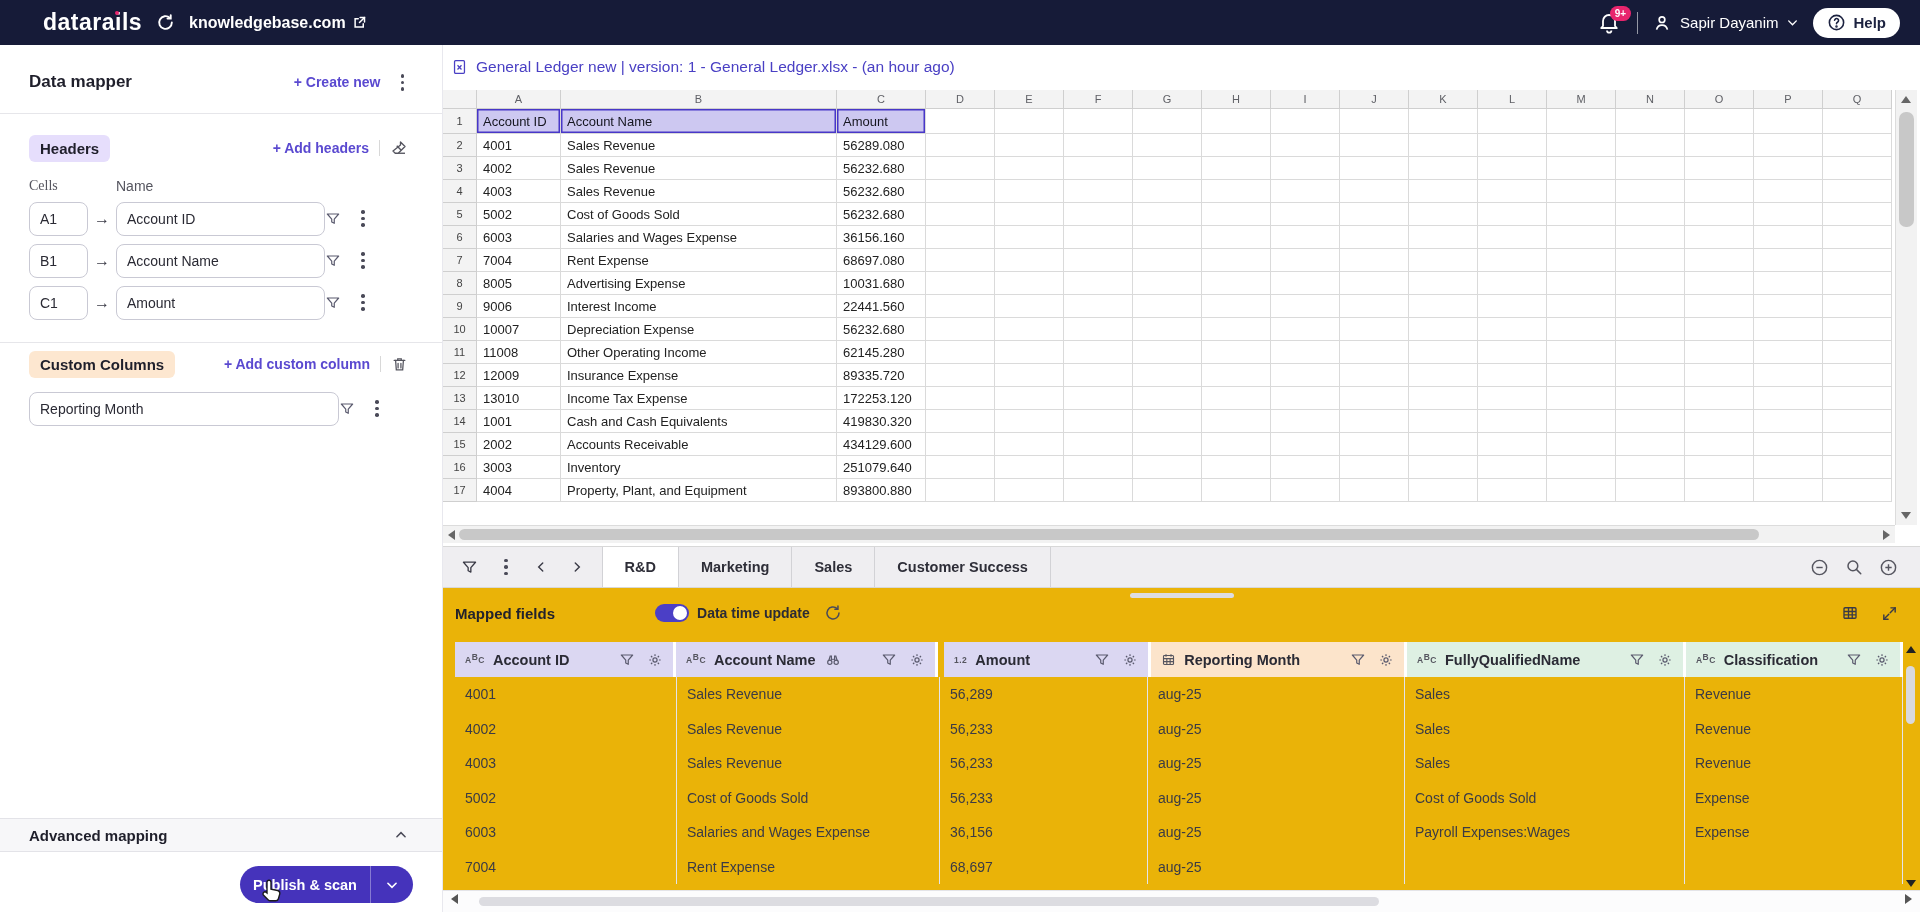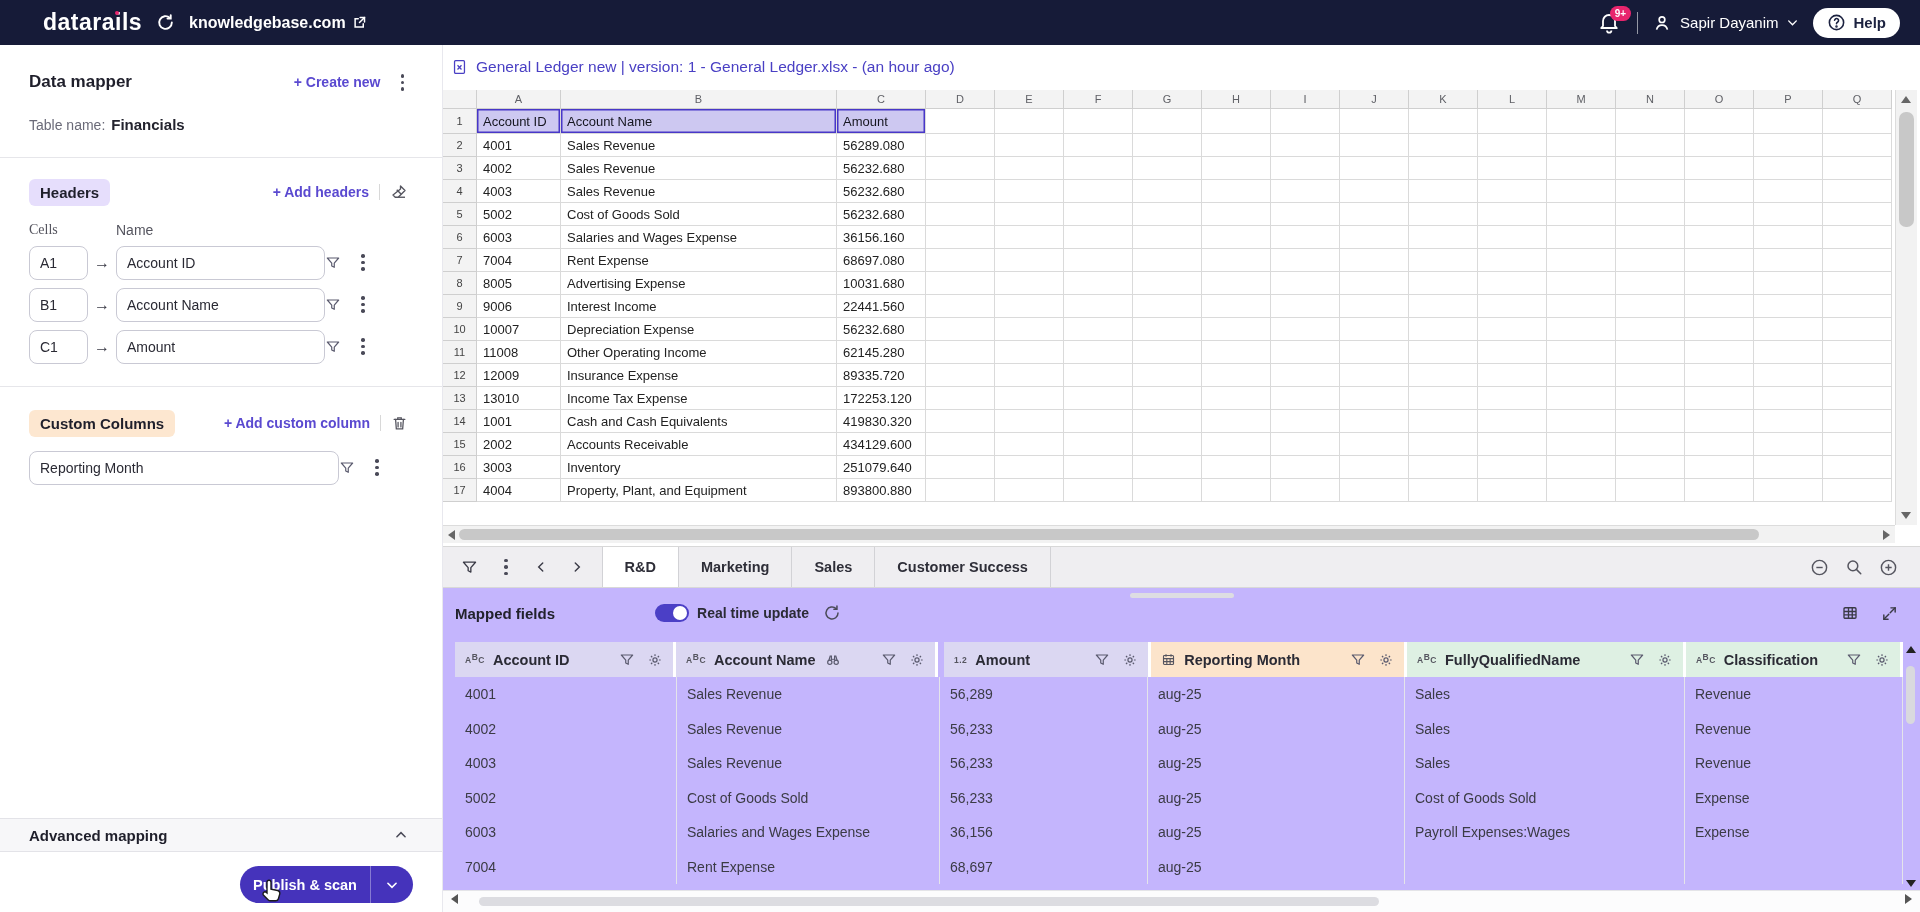--- a/index.html
+++ b/index.html
@@ -81,21 +81,21 @@
   
   .tabbar { position:absolute; top:501px; left:0; right:0; height:42px; background:#efeef1; border-top:1px solid #d8d8d8; border-bottom:1px solid #d8d8d8; display:flex; align-items:stretch; }
   .tab-icons { display:flex; align-items:center; gap:22px; padding:0 18px; }
   .tabs { display:flex; }
   .tab { display:flex; align-items:center; padding:0 22px; font-size:14.5px; font-weight:600; color:#2e2e38; border-right:1px solid #d2d2d6; cursor:pointer; white-space:nowrap; }
   .tab:first-child { border-left:1px solid #d2d2d6; }
   .tab.active { background:#fff; }
   .tabbar-right { margin-left:auto; display:flex; align-items:center; gap:16px; padding:0 22px; }
 
   
-  .mapped { position:absolute; top:543px; left:0; right:0; bottom:0; background:#c4b5fd; }
+  .mapped { position:absolute; top:543px; left:0; right:0; bottom:0; background:#eab308; }
   .drag-pill { position:absolute; top:5px; left:50%; transform:translateX(-50%); width:104px; height:5px; border-radius:3px; background:#dddde2; cursor:grab; }
   .mhead-row { position:absolute; top:16px; left:12px; right:22px; display:flex; align-items:center; }
   .mtitle { font-size:15px; font-weight:700; color:#22222c; }
   .toggle { margin-left:100px; width:34px; height:18px; border-radius:9px; background:var(--toggle,#4b3fc6); position:relative; cursor:pointer; }
   .toggle .knob { position:absolute; right:2px; top:2px; width:14px; height:14px; border-radius:50%; background:#fff; }
   .tlabel { margin-left:8px; font-size:14px; font-weight:600; color:#2b2b35; }
   .mhead-row .refresh { margin-left:14px; }
   .mhead-right { margin-left:auto; display:flex; align-items:center; gap:22px; }
 
   .mtable { position:absolute; top:54px; left:12px; width:1448px; }
@@ -176,21 +176,20 @@
   <div class="sb-row1">
     <span class="sb-title">Data mapper</span>
     <span class="link">+ Create new</span>
     <span class="kebab">
         <i></i>
         <i></i>
         <i></i>
       </span>
   </div>
   <div class="sb-meta">
-    <div><span>Table name:</span><b>Financials</b></div>
   </div>
   <div class="hr"></div>
 
   <div class="sec-head">
     <span class="pill purple">Headers</span>
     <span class="link">+ Add headers</span>
     <span class="vbar"></span>
     <span class="icon-btn">
       <svg class="ic" width="18" height="18" viewBox="0 0 24 24" fill="none" stroke="#55555f" stroke-width="1.8" stroke-linejoin="round">
           <path d="M14 4l6 6-9 9H7l-3-3 10-8z"></path>
@@ -246,21 +245,21 @@
         <div class="kebab">
           <i></i>
           <i></i>
           <i></i>
         </div>
       </div>
     </div>
 
   <div class="hr" style="margin-top:22px"></div>
 
-  <div class="sec-head" style="margin-top:23px">
+  <div class="sec-head" style="margin-top:8px">
     <span class="pill peach">Custom Columns</span>
     <span class="link">+ Add custom column</span>
     <span class="vbar"></span>
     <span class="icon-btn">
       <svg class="ic" width="17" height="18" viewBox="0 0 24 24" fill="none" stroke="#55555f" stroke-width="1.8" stroke-linecap="round">
           <path d="M4.5 7h15"></path>
           <path d="M9.5 7V4.8h5V7"></path>
           <path d="M6.5 7l1 13.2h9l1-13.2"></path>
           <path d="M10 11v6.5M14 11v6.5"></path>
         </svg>
@@ -733,21 +732,21 @@
     </div>
   </div>
 
   <div class="mapped">
     <div class="drag-pill"></div>
     <div class="mhead-row">
       <span class="mtitle">Mapped fields</span>
       <span class="toggle">
           <span class="knob"></span>
         </span>
-      <span class="tlabel">Real time update</span>
+      <span class="tlabel">Data time update</span>
       <span class="icon-btn refresh">
         <svg class="ic" width="18" height="18" viewBox="0 0 24 24" fill="none" stroke="#4a4a58" stroke-width="2" stroke-linecap="round">
             <path d="M20 12a8 8 0 1 1-2.5-5.8"></path>
             <path d="M18.6 2.8v4.1h-4.1"></path>
           </svg>
       </span>
       <span class="mhead-right">
         <span class="icon-btn">
           <svg class="ic" width="18" height="18" viewBox="0 0 24 24" fill="none" stroke="#3a3a46" stroke-width="1.8">
               <rect x="4" y="5" width="16" height="14" rx="1.5"></rect>

